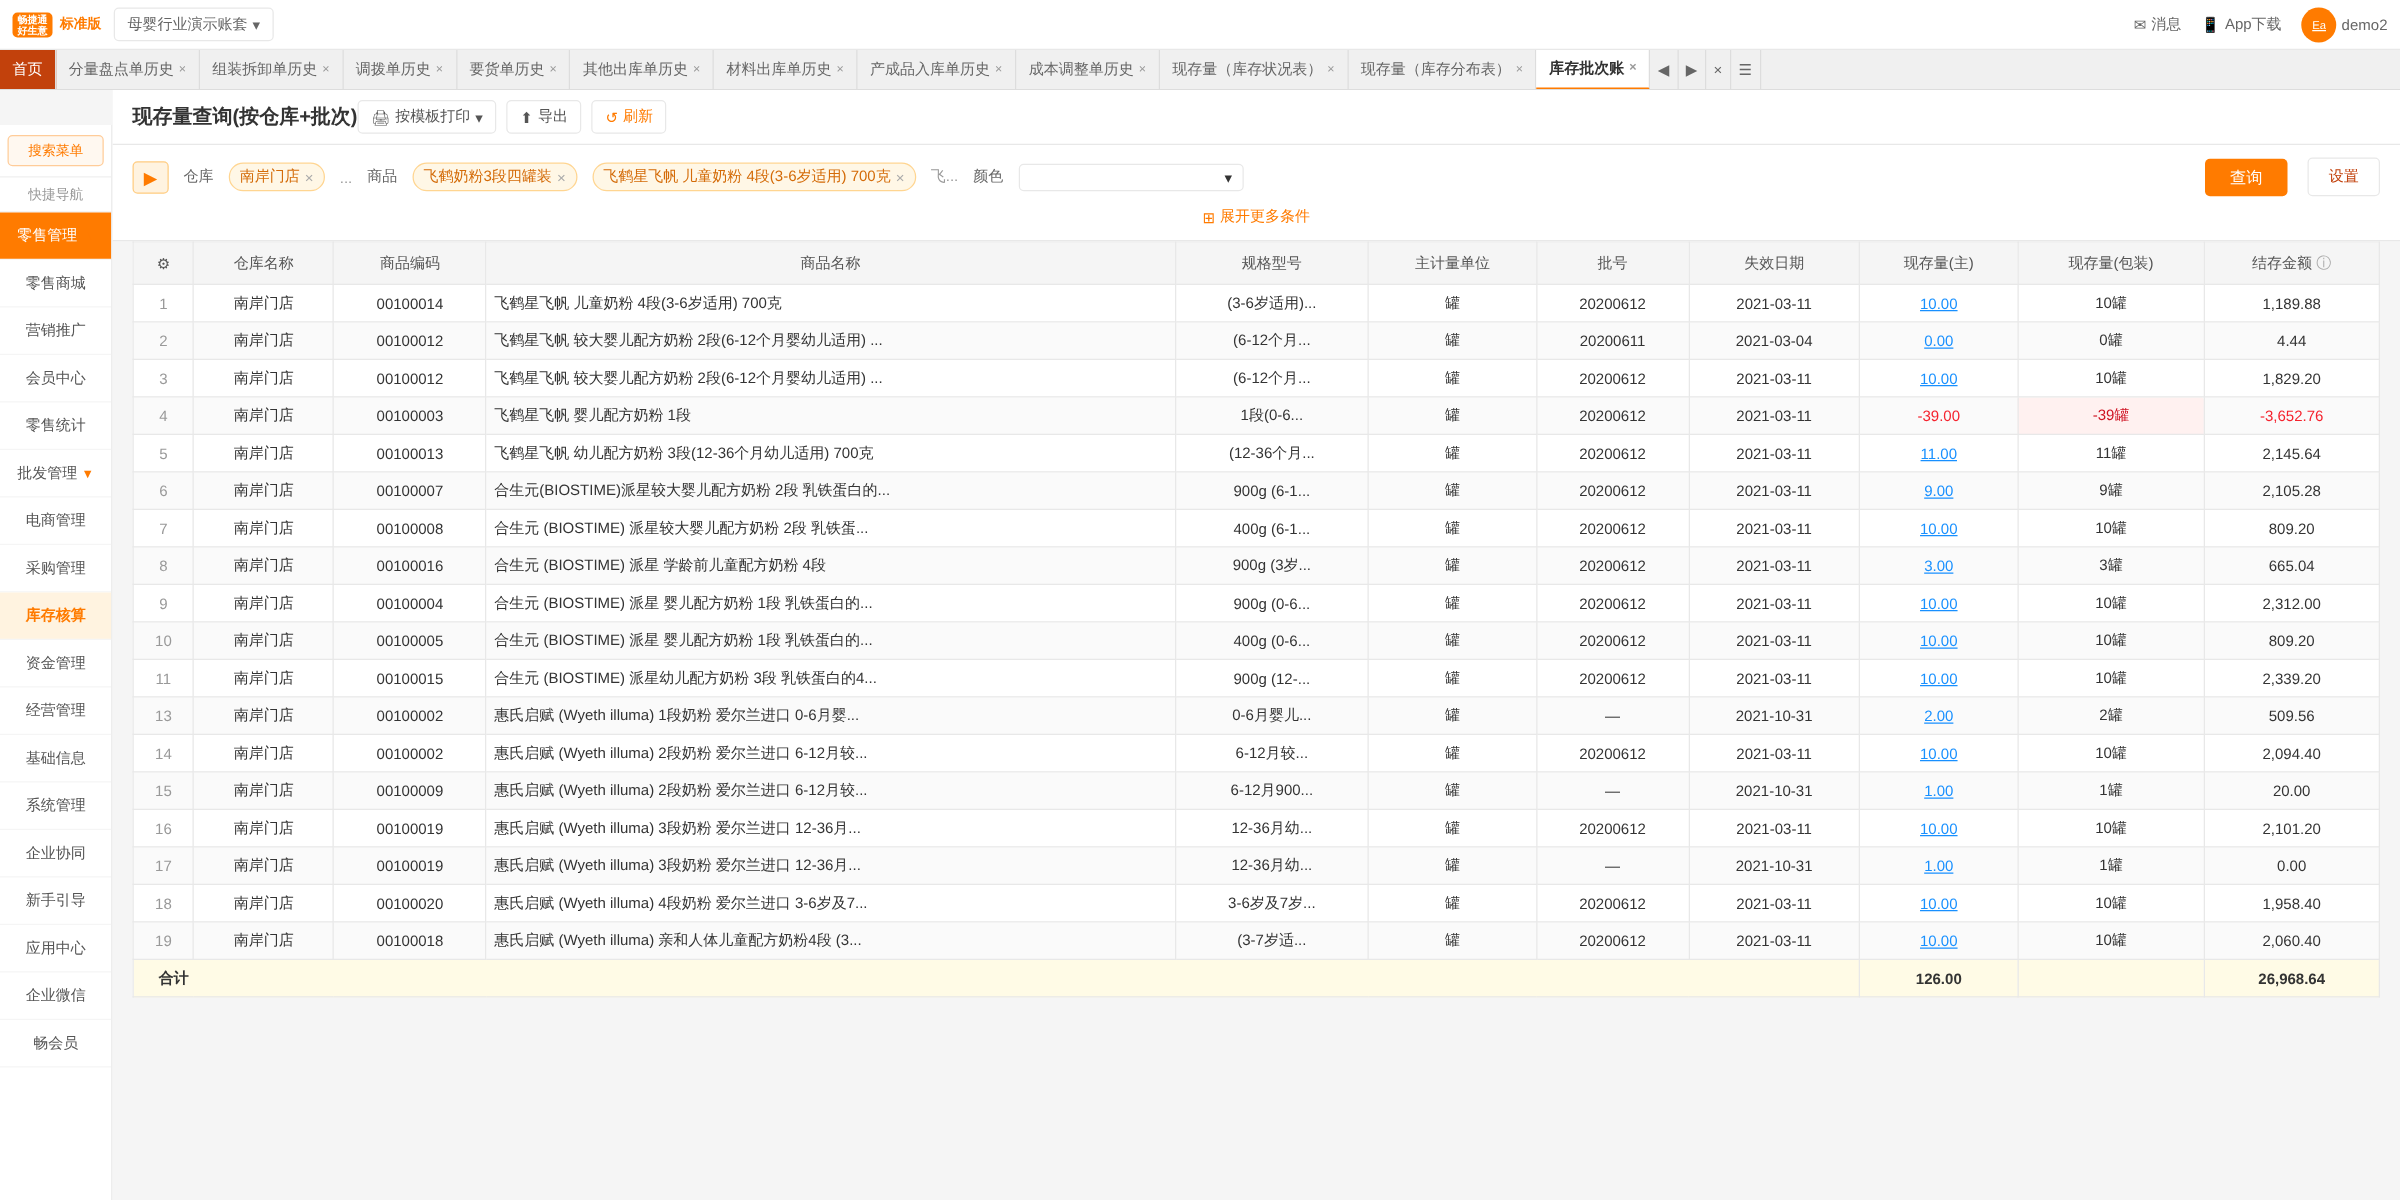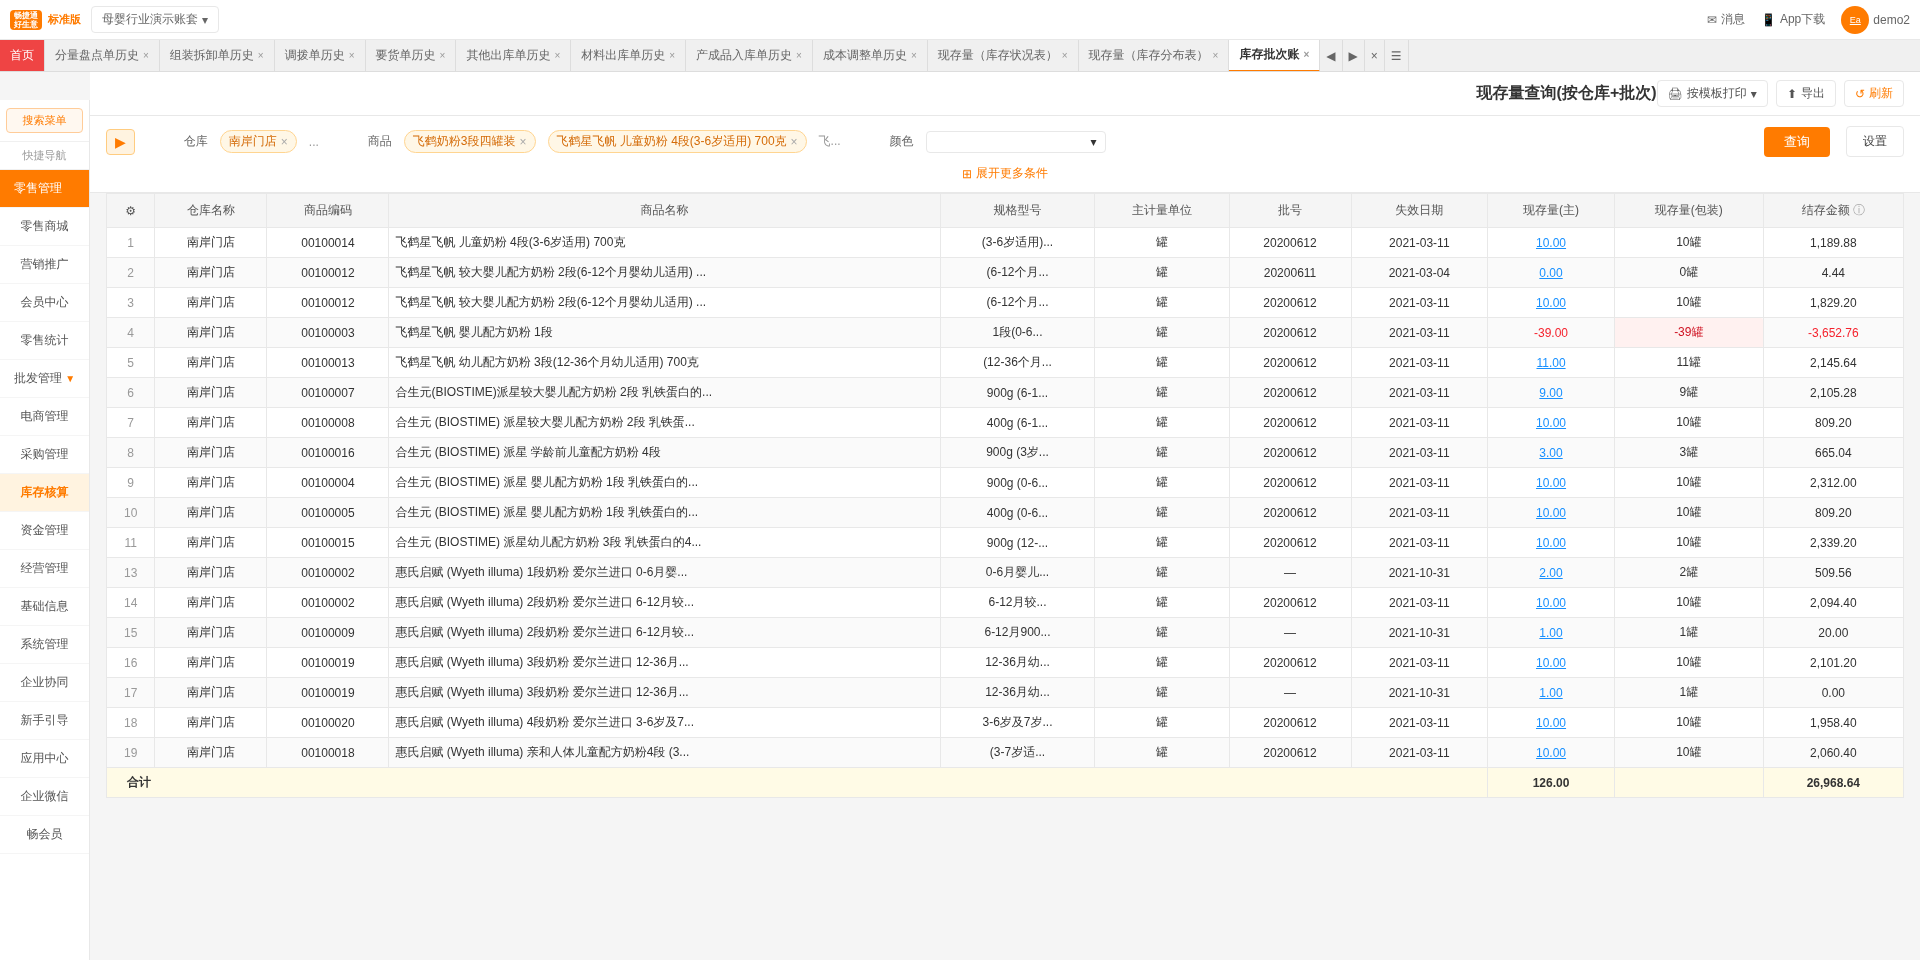--- a/index.html
+++ b/index.html
@@ -14,58 +14,58 @@
     .top-right { display: flex; align-items: center; gap: 16px; }
     .top-right-item { display: flex; align-items: center; gap: 4px; cursor: pointer; color: #666; font-size: 12px; }
     .user-avatar { width: 28px; height: 28px; border-radius: 50%; background: #ff7b00; display: flex; align-items: center; justify-content: center; color: white; font-size: 12px; }
 
     
     .tab-bar { background: #f0f0f0; height: 32px; display: flex; align-items: center; padding: 0 0; border-bottom: 1px solid #ddd; flex-shrink: 0; overflow-x: auto; white-space: nowrap; }
     .tab-bar::-webkit-scrollbar { height: 3px; }
     .tab-item { display: inline-flex; align-items: center; padding: 0 10px; height: 32px; border-right: 1px solid #ddd; cursor: pointer; font-size: 12px; color: #666; gap: 4px; flex-shrink: 0; }
     .tab-item.active { background: #fff; color: #333; font-weight: bold; border-bottom: 2px solid #ff7b00; }
     .tab-item .close-btn { color: #999; font-size: 10px; cursor: pointer; }
-    .tab-item.home { background: #ef4444; color: white; }
+    .tab-item.home { background: #c2410c; color: white; }
     .tab-nav-btn { padding: 0 6px; height: 32px; display: flex; align-items: center; cursor: pointer; color: #666; border-right: 1px solid #ddd; }
 
     
     .main-layout { display: flex; flex: 1; overflow: hidden; }
 
     
     .sidebar { width: 90px; background: #fff; border-right: 1px solid #e8e8e8; display: flex; flex-direction: column; flex-shrink: 0; overflow-y: auto; margin-top: 28px; }
     .sidebar-search { padding: 8px 6px; border-bottom: 1px solid #f0f0f0; }
     .sidebar-search-btn { width: 100%; padding: 4px; background: #fff8f0; border: 1px solid #ffcc99; border-radius: 4px; color: #ff7b00; font-size: 11px; text-align: center; cursor: pointer; }
     .sidebar-quick { padding: 6px; border-bottom: 1px solid #f0f0f0; font-size: 11px; color: #999; text-align: center; }
     .sidebar-item { padding: 10px 6px; text-align: center; cursor: pointer; font-size: 12px; color: #555; border-bottom: 1px solid #f5f5f5; }
     .sidebar-item.active { background: #ff7b00; color: white; }
     .sidebar-item .arrow { color: #ff7b00; font-size: 10px; }
 
     
     .content { flex: 1; display: flex; flex-direction: column; overflow: hidden; background: #f5f5f5; }
 
     
-    .page-header { background: #fff; padding: 8px 16px; border-bottom: 1px solid #e8e8e8; display: flex; justify-content: flex-end; align-items: center; flex-shrink: 0; }
+    .page-header { background: #fff; padding: 8px 16px; border-bottom: 1px solid #e8e8e8; display: flex; justify-content: flex-start; align-items: center; flex-shrink: 0; }
     .page-title { font-size: 16px; font-weight: bold; color: #333; }
     .header-actions { display: flex; align-items: center; gap: 8px; }
     .btn-print { display: flex; align-items: center; gap: 4px; padding: 4px 10px; border: 1px solid #e8e8e8; border-radius: 4px; cursor: pointer; font-size: 12px; background: #fff; color: #555; }
     .btn-export { display: flex; align-items: center; gap: 4px; padding: 4px 10px; border: 1px solid #e8e8e8; border-radius: 4px; cursor: pointer; font-size: 12px; background: #fff; color: #555; }
     .btn-refresh { display: flex; align-items: center; gap: 4px; padding: 4px 10px; border: 1px solid #e8e8e8; border-radius: 4px; cursor: pointer; font-size: 12px; background: #fff; color: #ff7b00; }
 
     
     .filter-area { background: #fff; padding: 10px 16px; border-bottom: 1px solid #e8e8e8; flex-shrink: 0; }
     .filter-row { display: flex; align-items: center; gap: 12px; flex-wrap: wrap; }
-    .filter-label { color: #666; font-size: 12px; flex-shrink: 0; margin-left: 37px; }
+    .filter-label { color: #666; font-size: 12px; flex-shrink: 0; }
     .filter-tag { display: inline-flex; align-items: center; gap: 4px; padding: 2px 8px; background: #fff7e6; border: 1px solid #ffd591; border-radius: 12px; font-size: 12px; color: #d46b08; cursor: pointer; }
     .filter-tag .x { cursor: pointer; color: #aaa; }
     .filter-ellipsis { color: #999; cursor: pointer; }
     .filter-select { display: flex; align-items: center; gap: 4px; padding: 3px 8px; border: 1px solid #e8e8e8; border-radius: 4px; font-size: 12px; background: #fff; cursor: pointer; min-width: 100px; }
     .filter-expand { color: #ff7b00; font-size: 12px; cursor: pointer; display: flex; align-items: center; gap: 4px; }
     .expand-row { display: flex; justify-content: center; margin-top: 8px; }
     .btn-query { background: #ff7b00; color: white; border: none; padding: 6px 20px; border-radius: 4px; cursor: pointer; font-size: 13px; }
-    .btn-settings { background: #fff; color: #404040; border: 1px solid #e8e8e8; padding: 6px 16px; border-radius: 4px; cursor: pointer; font-size: 12px; margin-left: 4px; }
+    .btn-settings { background: #fff; color: #c2410c; border: 1px solid #e8e8e8; padding: 6px 16px; border-radius: 4px; cursor: pointer; font-size: 12px; margin-left: 4px; }
     .orange-arrow { color: #ff7b00; background: #fff3e0; border: 1px solid #ffcc80; border-radius: 4px; padding: 4px 8px; cursor: pointer; font-size: 14px; }
 
     
     .table-area { flex: 1; overflow: auto; padding: 0 16px 8px; }
     table { width: 100%; border-collapse: collapse; background: #fff; font-size: 12px; }
     thead tr { background: #f5f5f5; }
     th { padding: 8px 6px; border: 1px solid #e8e8e8; text-align: center; font-weight: normal; color: #555; white-space: nowrap; }
     td { padding: 6px 6px; border: 1px solid #e8e8e8; text-align: center; white-space: nowrap; }
     tr:nth-child(even) { background: #fafafa; }
     .row-num { color: #999; }

